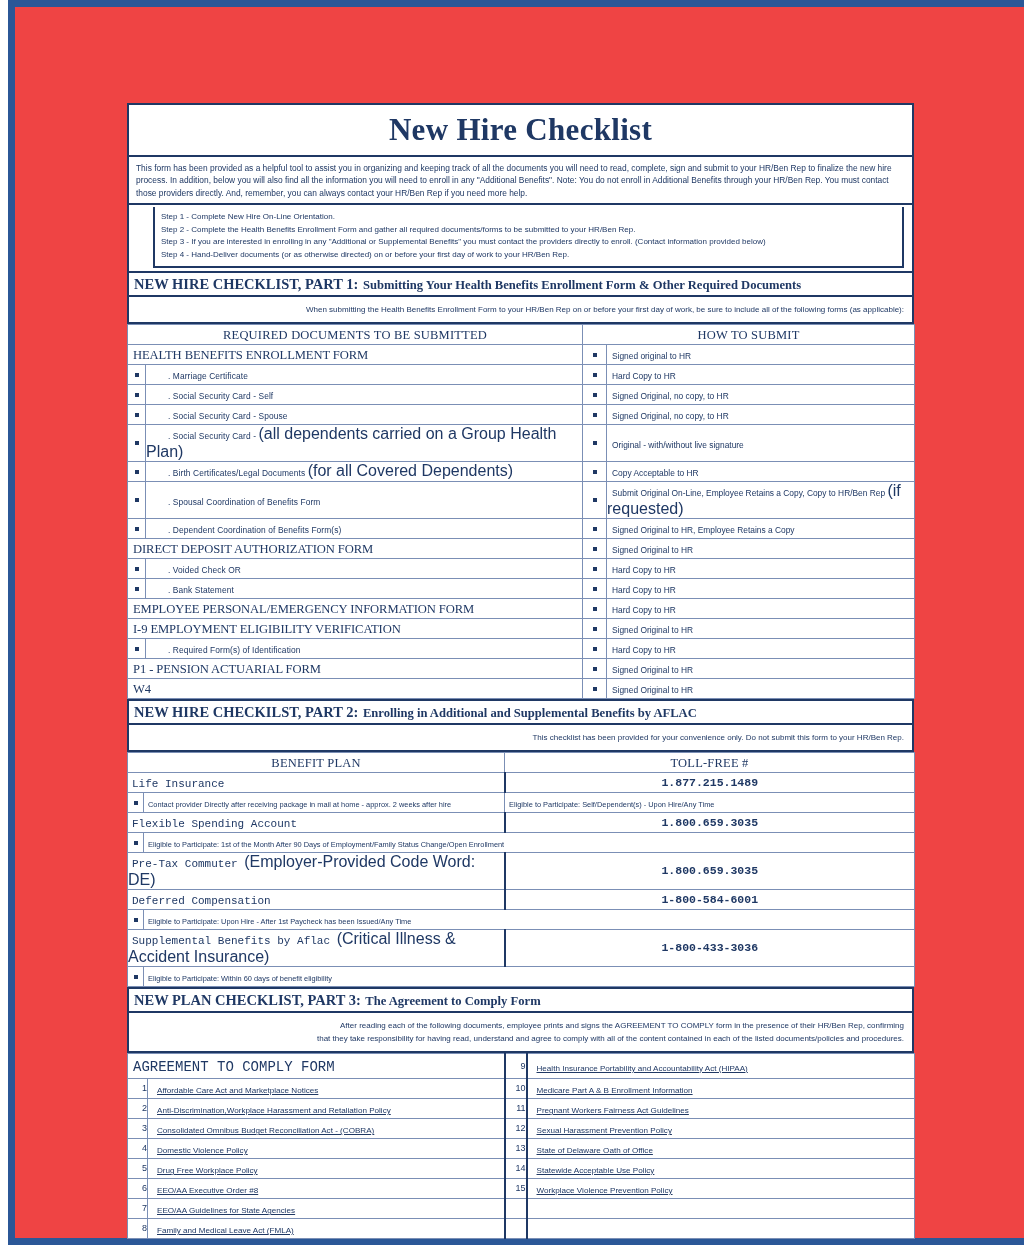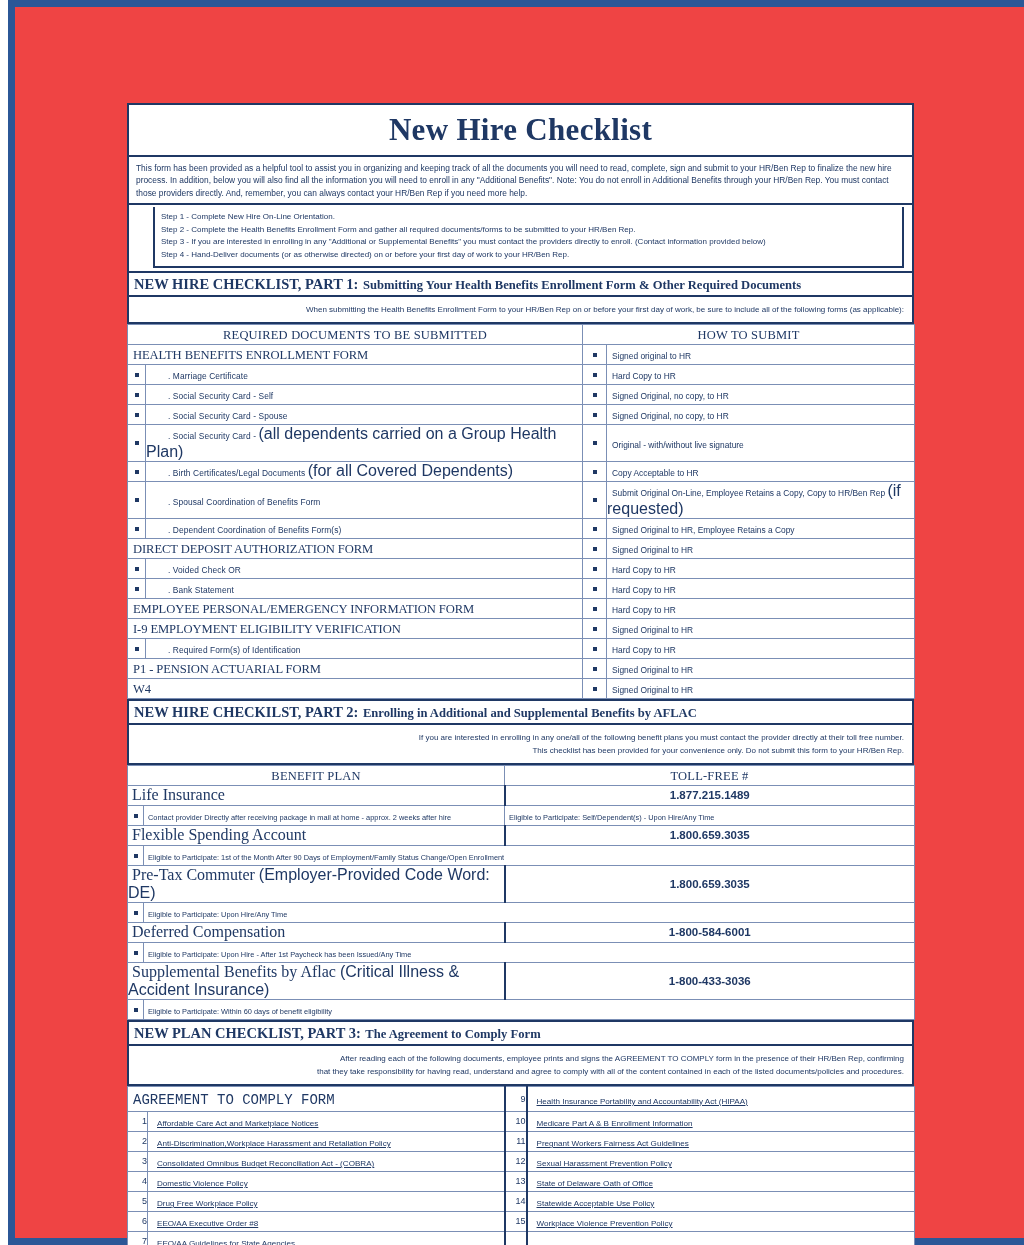--- a/index.html
+++ b/index.html
@@ -138,26 +138,26 @@
   }
   .subitem{
     font-size:8.4px;color:#1f3864;padding-left:22px;
     letter-spacing:.1px;
   }
   .howto{
     font-size:8.4px;color:#1f3864;padding-left:5px;
   }
   
   .planname{
-    font-family:Liberation Serif, serif;
-    font-size:16px;color:#1f3864;padding-left:4px;
+    font-family:Liberation Mono, monospace;
+    font-size:11px;color:#1f3864;padding-left:4px;
   }
   .phone{
     text-align:center;
-    font-family:Liberation Sans, sans-serif;
+    font-family:Liberation Mono, monospace;
     font-weight:bold;font-size:11.5px;color:#1f3864;
   }
   .elig{
     font-size:7.4px;color:#1f3864;padding-left:4px;
   }
   
   .numcell{
     text-align:right;padding-right:3px;
     font-size:9px;color:#1f3864;
   }
@@ -309,21 +309,20 @@
           </tr>
         </tbody>
     </table>
 
     <div class="part-head">
       <span class="ph-strong">NEW HIRE CHECKILST, PART 2:</span>
       <span class="ph-rest">Enrolling in Additional and Supplemental Benefits by AFLAC</span>
     </div>
 
     <div class="note-box">
-      <div>If you are interested in enrolling in any one/all of the following benefit plans you must contact the provider directly at their toll free number.</div>
       <div>This checklist has been provided for your convenience only. Do not submit this form to your HR/Ben Rep.</div>
     </div>
 
     <table class="tbl">
       <colgroup>
         <col style="width:16px">
           <col style="width:361px">
         <col style="width:410px">
       </colgroup>
       <tbody id="p2-body">
@@ -349,24 +348,20 @@
             <td class="phone edge-r">1.800.659.3035</td>
           </tr>
           <tr style="height: 15px;">
             <td class="bulletcell-l"><span class="sq"></span></td>
             <td colspan="2" class="edge-r"><span class="elig">Eligible to Participate: 1st of the Month After 90 Days of Employment/Family Status Change/Open Enrollment</span></td>
           </tr>
           <tr>
             <td colspan="2" class="edge-l" style="border-right: 2px solid rgb(31, 56, 100);"><span class="planname">Pre-Tax Commuter </span><span class="small">(Employer-Provided Code Word: DE)</span></td>
             <td class="phone edge-r">1.800.659.3035</td>
           </tr>
-          <tr style="height: 15px;">
-            <td class="bulletcell-l"><span class="sq"></span></td>
-            <td colspan="2" class="edge-r"><span class="elig">Eligible to Participate: Upon Hire/Any Time</span></td>
-          </tr>
           <tr>
             <td colspan="2" class="edge-l" style="border-right: 2px solid rgb(31, 56, 100);"><span class="planname">Deferred Compensation</span></td>
             <td class="phone edge-r">1-800-584-6001</td>
           </tr>
           <tr style="height: 15px;">
             <td class="bulletcell-l"><span class="sq"></span></td>
             <td colspan="2" class="edge-r"><span class="elig">Eligible to Participate: Upon Hire - After 1st Paycheck has been Issued/Any Time</span></td>
           </tr>
           <tr>
             <td colspan="2" class="edge-l" style="border-right: 2px solid rgb(31, 56, 100);"><span class="planname">Supplemental Benefits by Aflac </span><span class="small">(Critical Illness &amp; Accident Insurance)</span></td>

